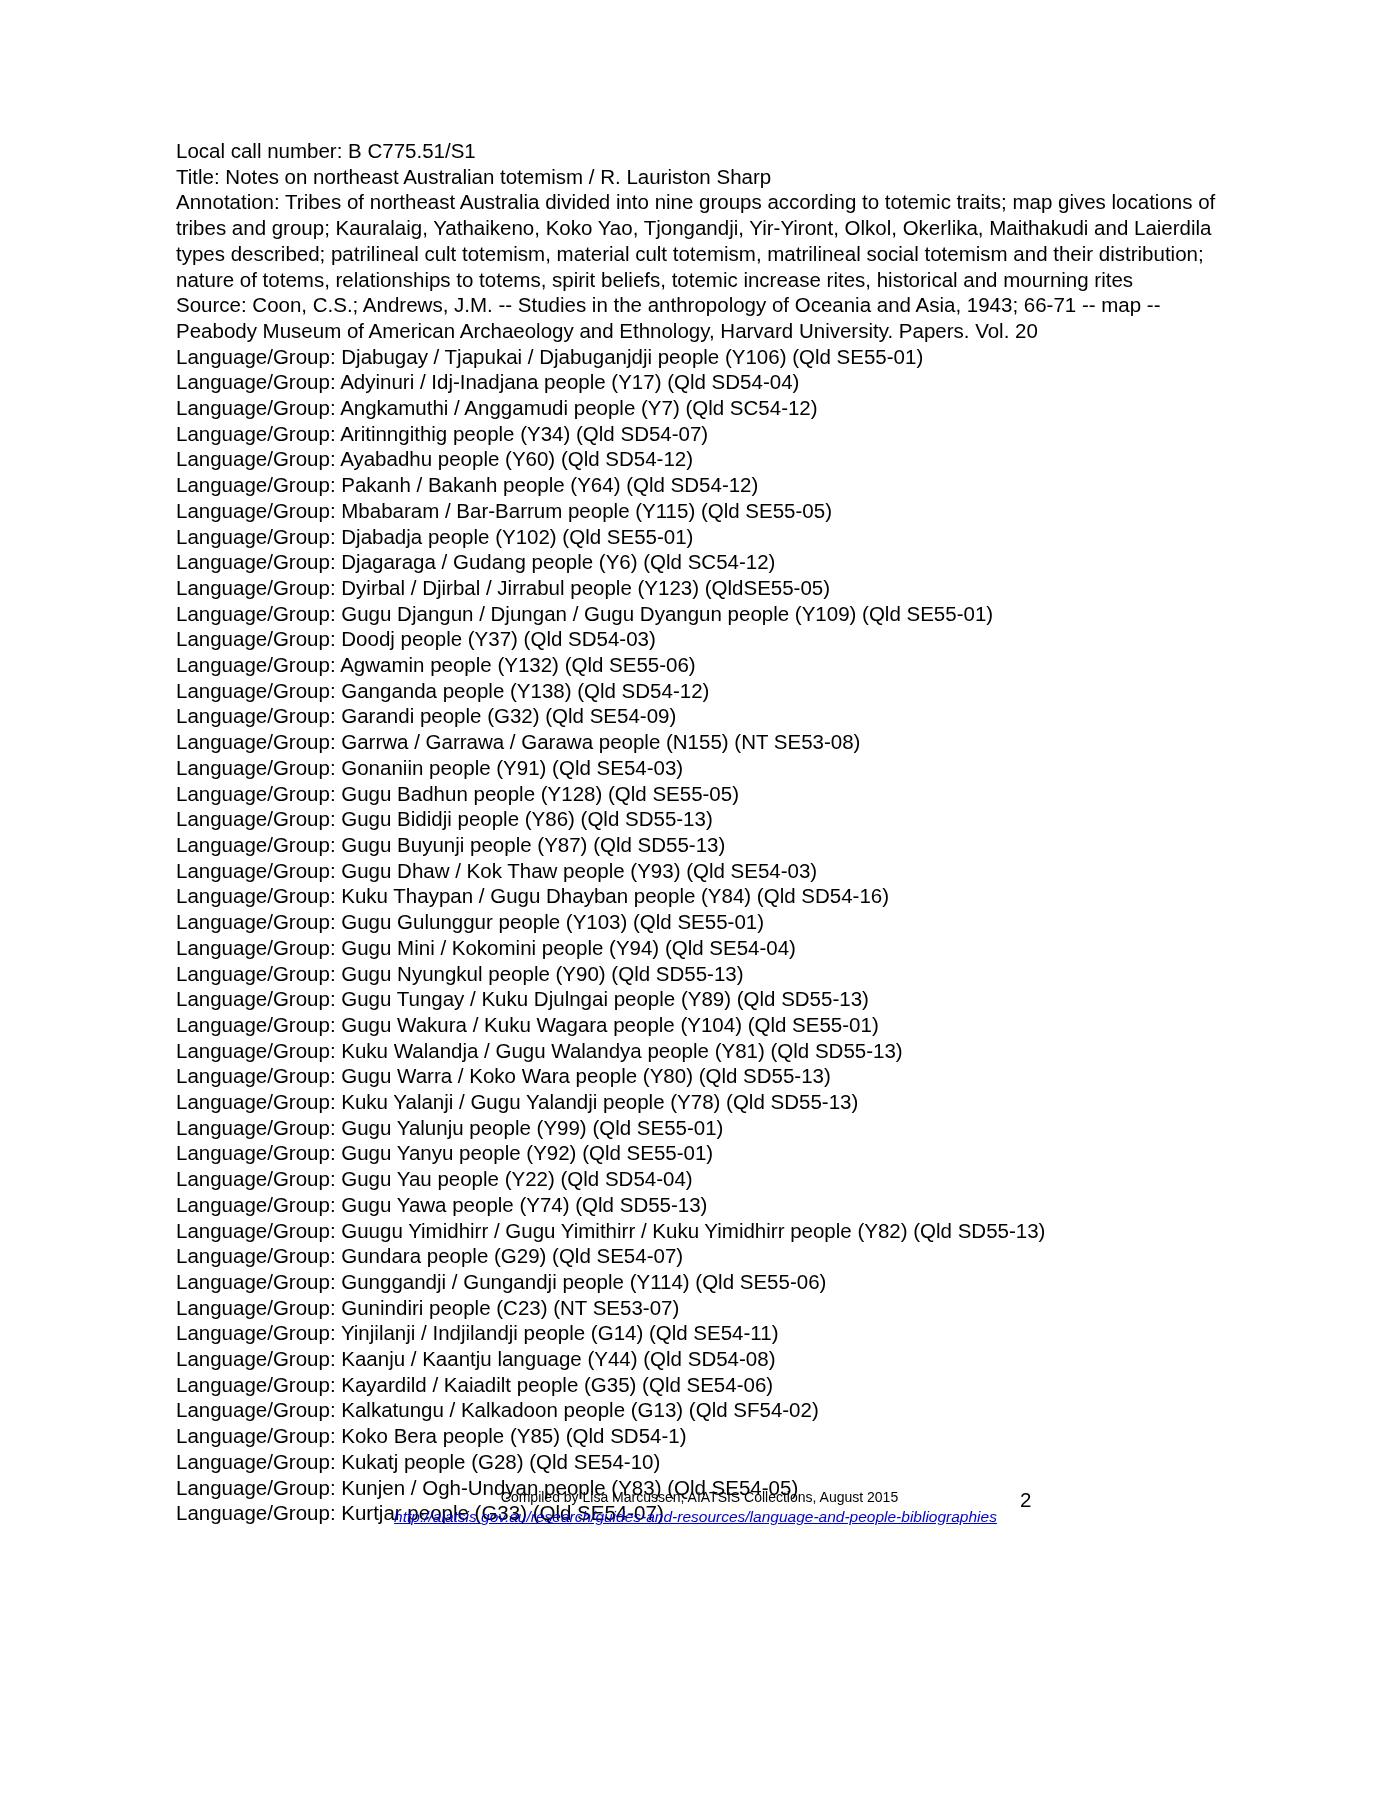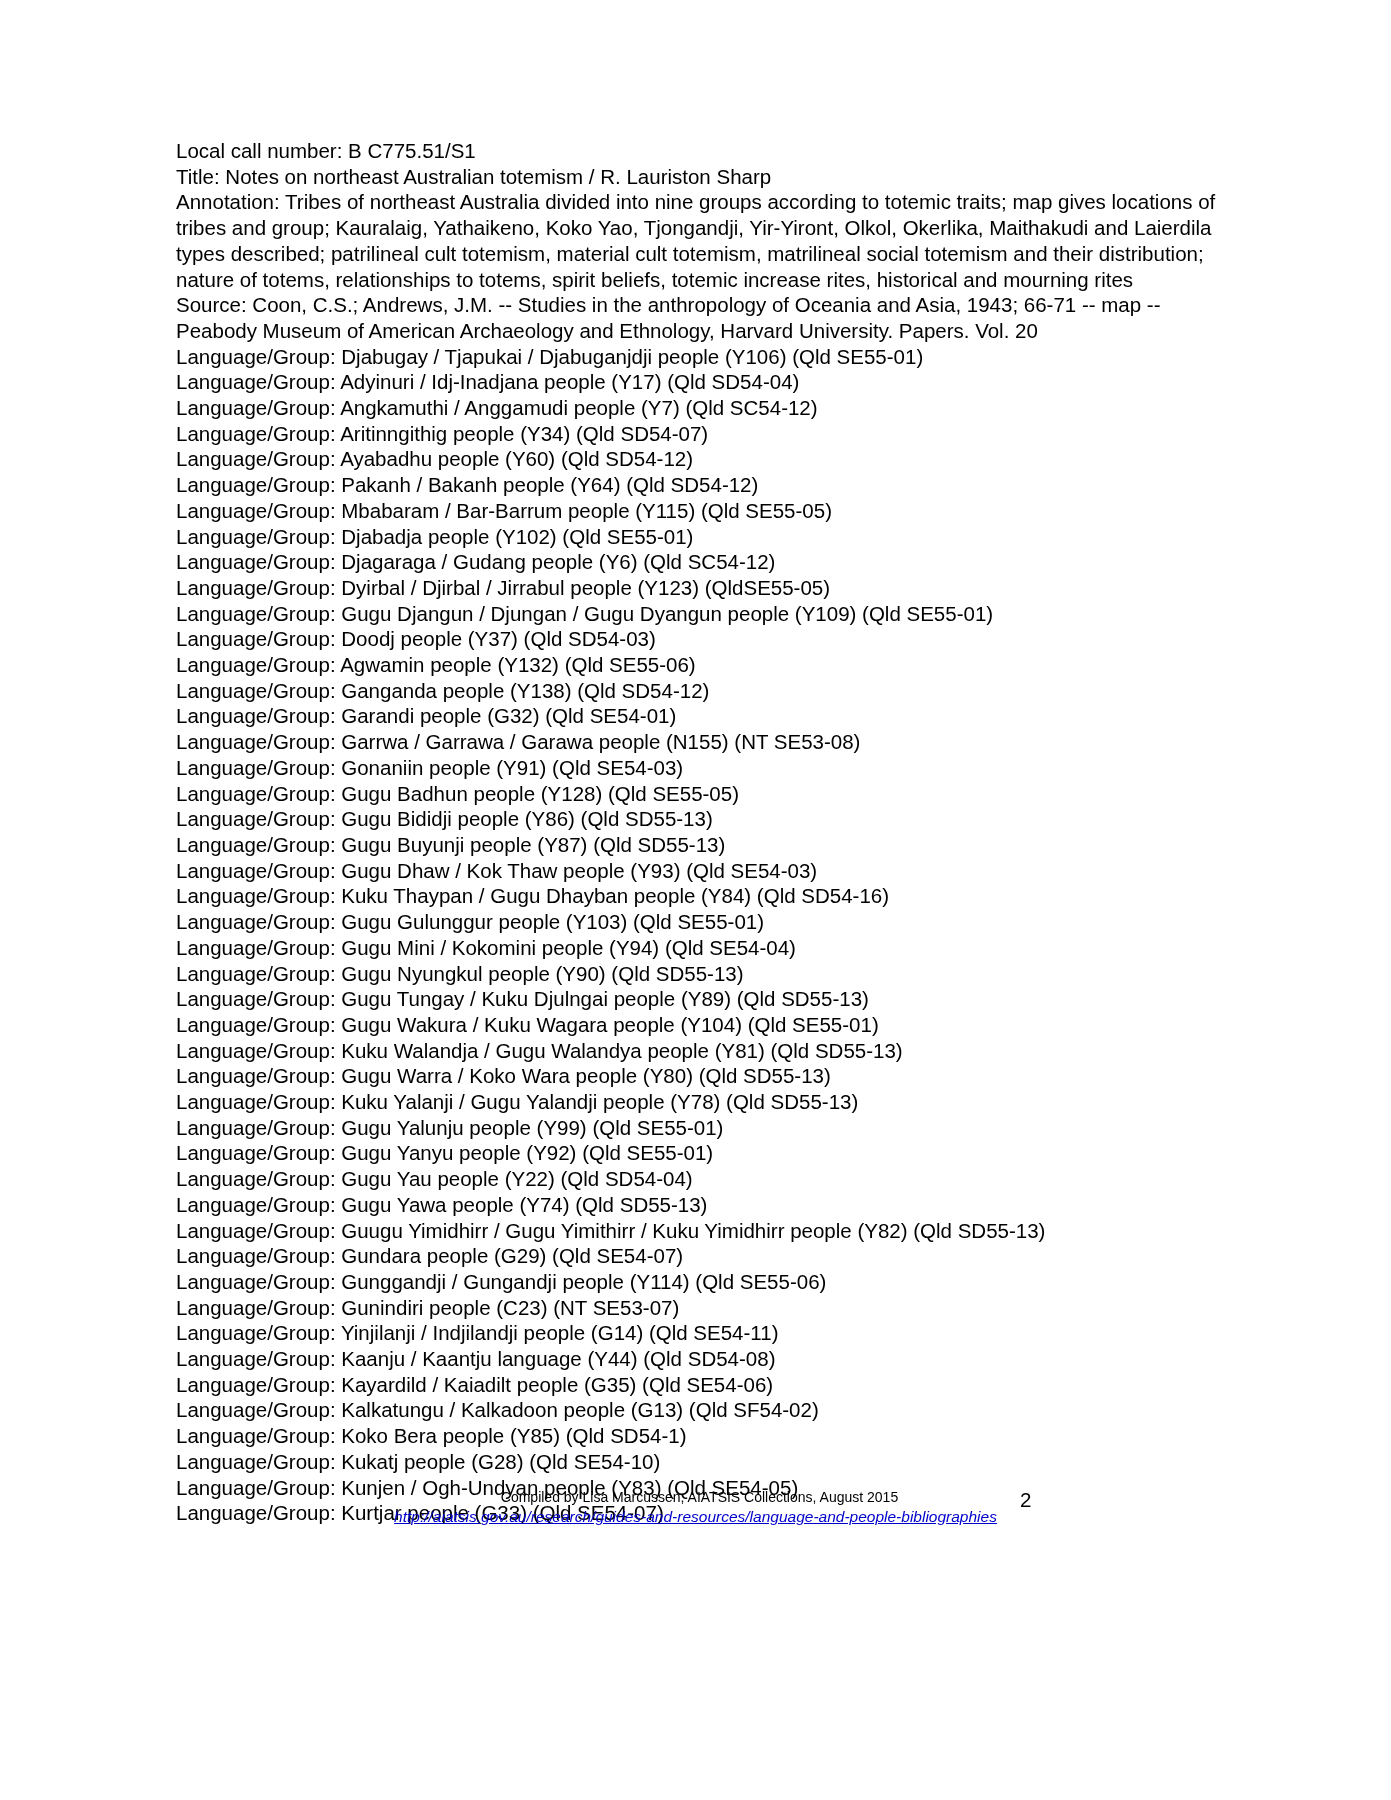--- a/index.html
+++ b/index.html
@@ -93,21 +93,21 @@
       <p class="entry">Language/Group: Ayabadhu people (Y60) (Qld SD54-12)</p>
       <p class="entry">Language/Group: Pakanh / Bakanh people (Y64) (Qld SD54-12)</p>
       <p class="entry">Language/Group: Mbabaram / Bar-Barrum people (Y115) (Qld SE55-05)</p>
       <p class="entry">Language/Group: Djabadja people (Y102) (Qld SE55-01)</p>
       <p class="entry">Language/Group: Djagaraga / Gudang people (Y6) (Qld SC54-12)</p>
       <p class="entry">Language/Group: Dyirbal / Djirbal / Jirrabul people (Y123) (QldSE55-05)</p>
       <p class="entry">Language/Group: Gugu Djangun / Djungan / Gugu Dyangun people (Y109) (Qld SE55-01)</p>
       <p class="entry">Language/Group: Doodj people (Y37) (Qld SD54-03)</p>
       <p class="entry">Language/Group: Agwamin people (Y132) (Qld SE55-06)</p>
       <p class="entry">Language/Group: Ganganda people (Y138) (Qld SD54-12)</p>
-      <p class="entry">Language/Group: Garandi people (G32) (Qld SE54-01)</p>
+      <p class="entry">Language/Group: Garandi people (G32) (Qld SE54-09)</p>
       <p class="entry">Language/Group: Garrwa / Garrawa / Garawa people (N155) (NT SE53-08)</p>
       <p class="entry">Language/Group: Gonaniin people (Y91) (Qld SE54-03)</p>
       <p class="entry">Language/Group: Gugu Badhun people (Y128) (Qld SE55-05)</p>
       <p class="entry">Language/Group: Gugu Bididji people (Y86) (Qld SD55-13)</p>
       <p class="entry">Language/Group: Gugu Buyunji people (Y87) (Qld SD55-13)</p>
       <p class="entry">Language/Group: Gugu Dhaw / Kok Thaw people (Y93) (Qld SE54-03)</p>
       <p class="entry">Language/Group: Kuku Thaypan / Gugu Dhayban people (Y84) (Qld SD54-16)</p>
       <p class="entry">Language/Group: Gugu Gulunggur people (Y103) (Qld SE55-01)</p>
       <p class="entry">Language/Group: Gugu Mini / Kokomini people (Y94) (Qld SE54-04)</p>
       <p class="entry">Language/Group: Gugu Nyungkul people (Y90) (Qld SD55-13)</p>

